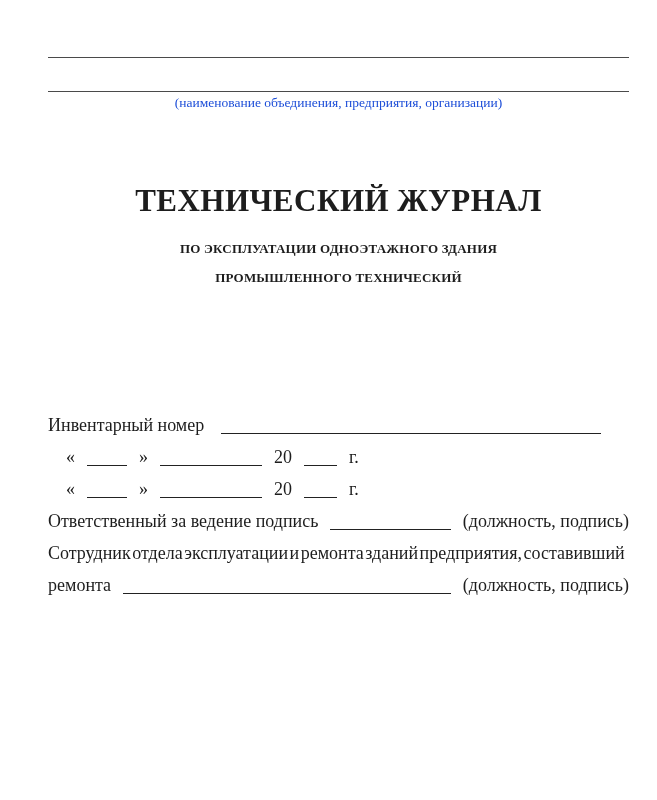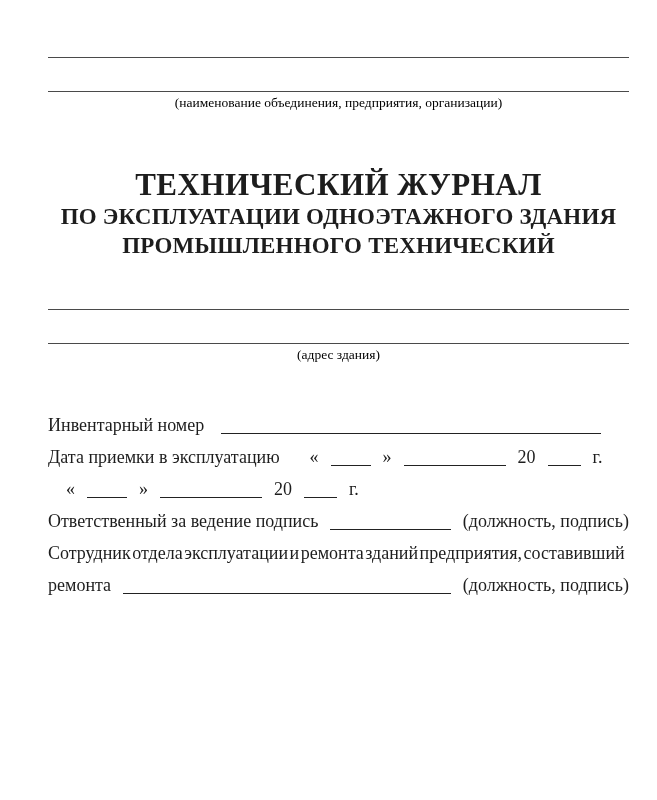--- a/index.html
+++ b/index.html
@@ -16,35 +16,35 @@
   .content-abs { position: absolute; left: 48px; width: 581px; }
 
   .rule { height: 0; border-top: 1px solid #4a4a4a; }
   .rule + .rule { margin-top: 33px; }
 
   .caption {
     text-align: center;
     font-size: 13.5px;
     line-height: 16px;
     margin-top: 3px;
-    color: #000000;
+    color: #1d4ed8;
   }
 
   
   .title-block { top: 168px; text-align: center; }
   .main-title {
-    margin: 0;
+    margin: 16px;
     font-size: 31px;
     line-height: 34px;
     font-weight: bold;
     letter-spacing: 0.5px;
     white-space: nowrap;
   }
   .subtitle {
-    font-size: 23px;
+    font-size: 13px;
     line-height: 29px;
     font-weight: bold;
     letter-spacing: 0.2px;
     white-space: nowrap;
   }
 
   
   .org-block { top: 57px; }
   .address-block { top: 309px; }
 
@@ -87,35 +87,29 @@
     <div class="rule"></div>
     <div class="caption">(наименование объединения, предприятия, организации)</div>
   </div>
 
   <div class="content-abs title-block">
     <h1 class="main-title">ТЕХНИЧЕСКИЙ ЖУРНАЛ</h1>
     <div class="subtitle">ПО ЭКСПЛУАТАЦИИ ОДНОЭТАЖНОГО ЗДАНИЯ</div>
     <div class="subtitle">ПРОМЫШЛЕННОГО ТЕХНИЧЕСКИЙ</div>
   </div>
 
-  <div class="content-abs address-block">
-    <div class="rule"></div>
-    <div class="rule"></div>
-    <div class="caption">(адрес здания)</div>
-  </div>
 
   <div class="content-abs fields">
 
     <div class="row">
       <span>Инвентарный номер</span>
       <span class="blank fill end-gap"></span>
     </div>
 
     <div class="row">
-      <span>Дата приемки в эксплуатацию</span>
       <span class="sp"></span>
       <span>«</span>
       <span class="blank w40"></span>
       <span>»</span>
       <span class="blank w102"></span>
       <span>20</span>
       <span class="blank w33"></span>
       <span>г.</span>
     </div>
 

